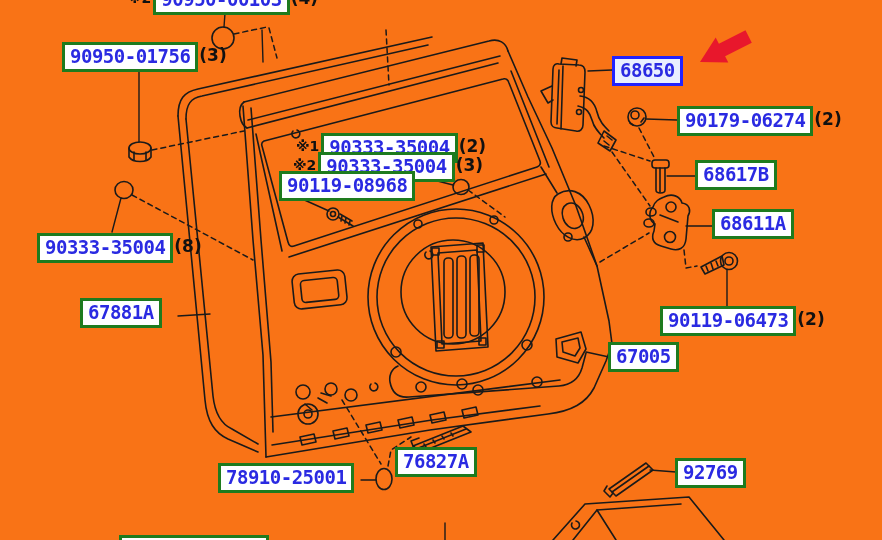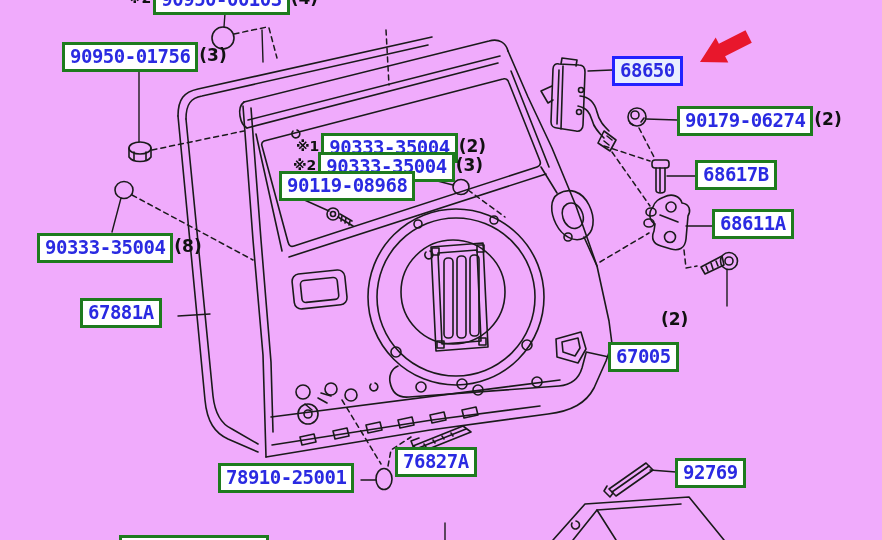--- a/index.html
+++ b/index.html
@@ -1,16 +1,16 @@
 <!DOCTYPE html>
 <html><head>
 <meta charset="utf-8">
 <style>
   html,body{margin:0;padding:0;background:#fff;}
-  .stage{position:relative;width:882px;height:540px;background:#f0abfc;overflow:hidden;
+  .stage{position:relative;width:882px;height:540px;background:#f97316;overflow:hidden;
          font-family:"DejaVu Sans",sans-serif;}
   .stage svg{position:absolute;left:0;top:0;}
   .plabel{position:absolute;display:flex;align-items:flex-start;white-space:nowrap;z-index:5;}
   .pfx{font-weight:bold;font-size:14px;color:#111;padding-top:5px;margin-right:2px;}
   .pbox{display:inline-block;border:3px solid #1e7b1e;background:#ffffff;padding:0 5px;line-height:22px;}
   .pbox.highlight{border-color:#2222ff;background:#e9efff;}
   .pnum{font-family:"DejaVu Sans Mono","Liberation Mono",monospace;font-weight:bold;font-size:19px;
         color:#2a2ae2;letter-spacing:-0.5px;text-decoration:none;}
   .cnt{font-weight:bold;font-size:17px;color:#111;padding-top:3px;margin-left:1px;
        font-family:"DejaVu Sans",sans-serif;}
@@ -261,20 +261,21 @@
   <div class="plabel" style="left:37px;top:233px">
     <span class="pbox"><a class="pnum">90333-35004</a></span>
     <span class="cnt">(8)</span>
   </div>
 
   <div class="plabel" style="left:80px;top:298px">
     <span class="pbox"><a class="pnum">67881A</a></span>
   </div>
 
   <div class="plabel" style="left:660px;top:306px">
+    <span class="pbox"><a class="pnum">90119-06473</a></span>
     <span class="cnt">(2)</span>
   </div>
 
   <div class="plabel" style="left:608px;top:342px">
     <span class="pbox"><a class="pnum">67005</a></span>
   </div>
 
   <div class="plabel" style="left:218px;top:463px">
     <span class="pbox"><a class="pnum">78910-25001</a></span>
   </div>

